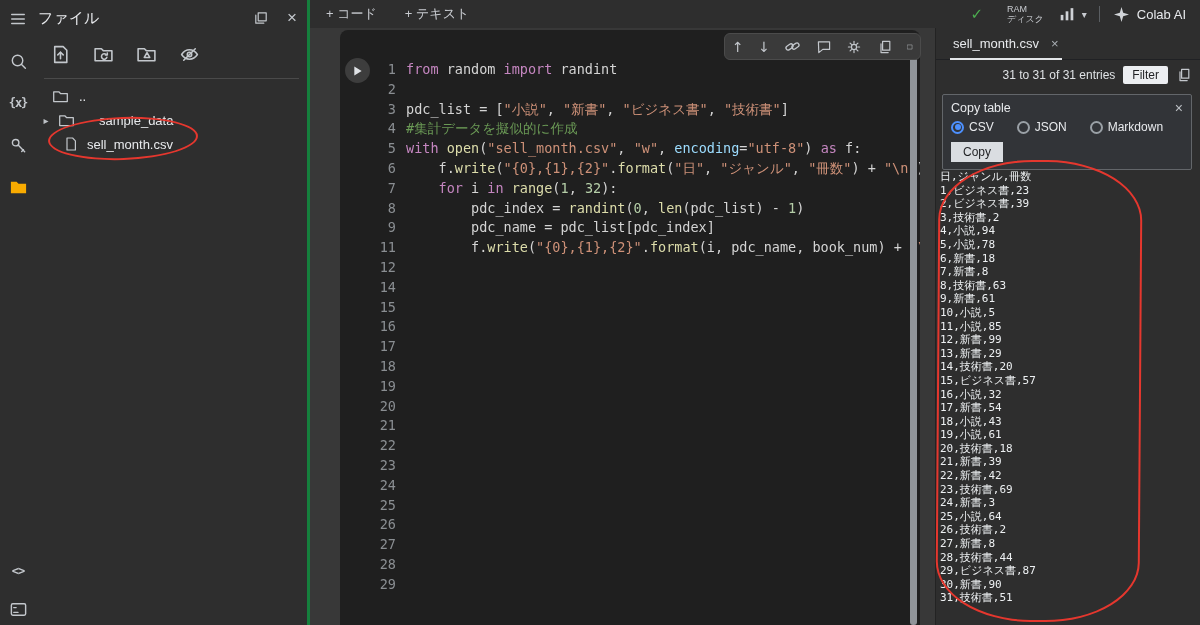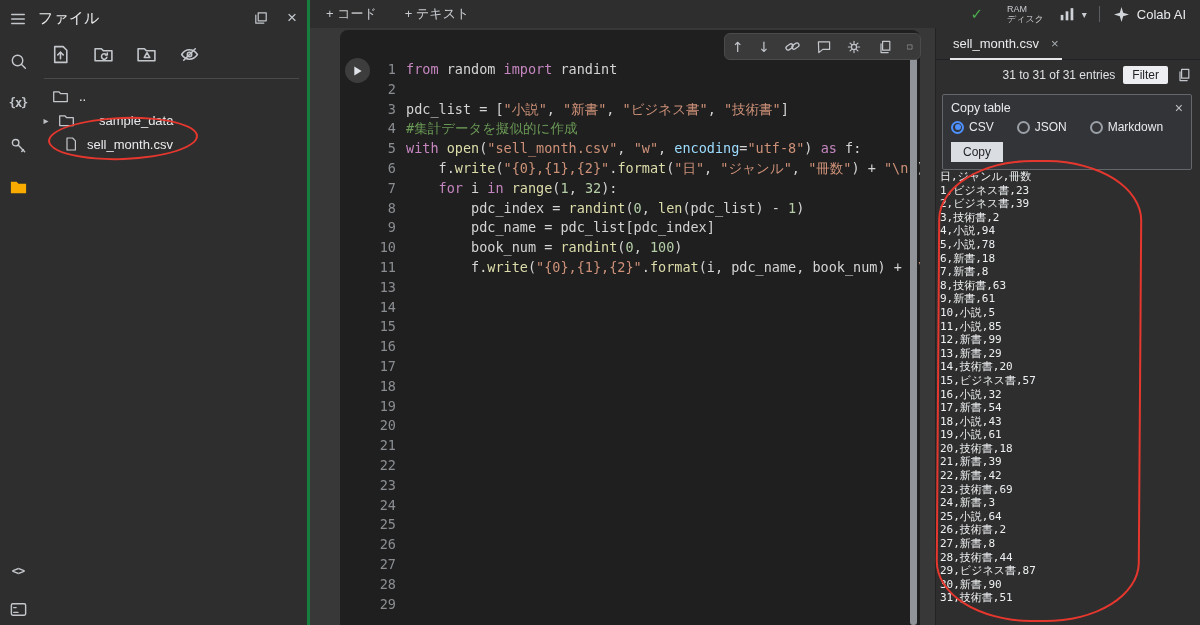--- a/index.html
+++ b/index.html
@@ -213,23 +213,22 @@
       <div id="code-lines">
           <div class="code-line"><span class="gutter">1</span><span class="code-text"><span class="tok-k">from</span><span class="tok-p"> random </span><span class="tok-k">import</span><span class="tok-p"> randint</span></span></div>
           <div class="code-line"><span class="gutter">2</span><span class="code-text"></span></div>
           <div class="code-line"><span class="gutter">3</span><span class="code-text"><span class="tok-p">pdc_list = [</span><span class="tok-s">"小説"</span><span class="tok-p">, </span><span class="tok-s">"新書"</span><span class="tok-p">, </span><span class="tok-s">"ビジネス書"</span><span class="tok-p">, </span><span class="tok-s">"技術書"</span><span class="tok-p">]</span></span></div>
           <div class="code-line"><span class="gutter">4</span><span class="code-text"><span class="tok-c">#集計データを擬似的に作成</span></span></div>
           <div class="code-line"><span class="gutter">5</span><span class="code-text"><span class="tok-k">with</span><span class="tok-p"> </span><span class="tok-f">open</span><span class="tok-p">(</span><span class="tok-s">"sell_month.csv"</span><span class="tok-p">, </span><span class="tok-s">"w"</span><span class="tok-p">, </span><span class="tok-v">encoding</span><span class="tok-p">=</span><span class="tok-s">"utf-8"</span><span class="tok-p">) </span><span class="tok-k">as</span><span class="tok-p"> f:</span></span></div>
           <div class="code-line"><span class="gutter">6</span><span class="code-text"><span class="tok-p">    f.</span><span class="tok-f">write</span><span class="tok-p">(</span><span class="tok-s">"{0},{1},{2}"</span><span class="tok-p">.</span><span class="tok-f">format</span><span class="tok-p">(</span><span class="tok-s">"日"</span><span class="tok-p">, </span><span class="tok-s">"ジャンル"</span><span class="tok-p">, </span><span class="tok-s">"冊数"</span><span class="tok-p">) + </span><span class="tok-s">"\n"</span><span class="tok-p">)</span></span></div>
           <div class="code-line"><span class="gutter">7</span><span class="code-text"><span class="tok-p">    </span><span class="tok-k">for</span><span class="tok-p"> i </span><span class="tok-k">in</span><span class="tok-p"> </span><span class="tok-f">range</span><span class="tok-p">(</span><span class="tok-num">1</span><span class="tok-p">, </span><span class="tok-num">32</span><span class="tok-p">):</span></span></div>
           <div class="code-line"><span class="gutter">8</span><span class="code-text"><span class="tok-p">        pdc_index = </span><span class="tok-f">randint</span><span class="tok-p">(</span><span class="tok-num">0</span><span class="tok-p">, </span><span class="tok-f">len</span><span class="tok-p">(pdc_list) - </span><span class="tok-num">1</span><span class="tok-p">)</span></span></div>
           <div class="code-line"><span class="gutter">9</span><span class="code-text"><span class="tok-p">        pdc_name = pdc_list[pdc_index]</span></span></div>
-          <div class="code-line"><span class="gutter">10</span><span class="code-text"><span class="tok-p">        book_num = </span><span class="tok-f">randint</span><span class="tok-p">(</span><span class="tok-num">0</span><span class="tok-p">, </span><span class="tok-num">100</span><span class="tok-p">)</span></span></div>
           <div class="code-line"><span class="gutter">11</span><span class="code-text"><span class="tok-p">        f.</span><span class="tok-f">write</span><span class="tok-p">(</span><span class="tok-s">"{0},{1},{2}"</span><span class="tok-p">.</span><span class="tok-f">format</span><span class="tok-p">(i, pdc_name, book_num) + </span><span class="tok-s">"\n"</span></span></div>
-          <div class="code-line"><span class="gutter">13</span><span class="code-text"></span></div>
+          <div class="code-line"><span class="gutter">12</span><span class="code-text"></span></div>
           <div class="code-line"><span class="gutter">14</span><span class="code-text"></span></div>
           <div class="code-line"><span class="gutter">15</span><span class="code-text"></span></div>
           <div class="code-line"><span class="gutter">16</span><span class="code-text"></span></div>
           <div class="code-line"><span class="gutter">17</span><span class="code-text"></span></div>
           <div class="code-line"><span class="gutter">18</span><span class="code-text"></span></div>
           <div class="code-line"><span class="gutter">19</span><span class="code-text"></span></div>
           <div class="code-line"><span class="gutter">20</span><span class="code-text"></span></div>
           <div class="code-line"><span class="gutter">21</span><span class="code-text"></span></div>
           <div class="code-line"><span class="gutter">22</span><span class="code-text"></span></div>
           <div class="code-line"><span class="gutter">23</span><span class="code-text"></span></div>

